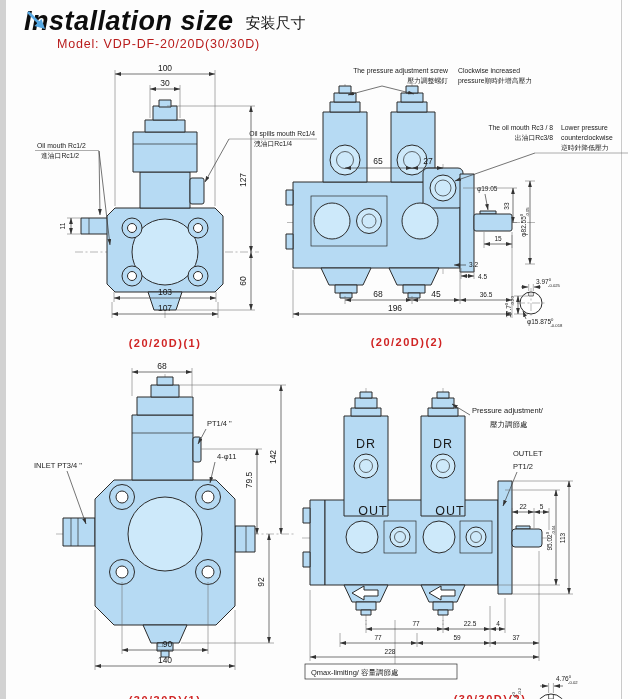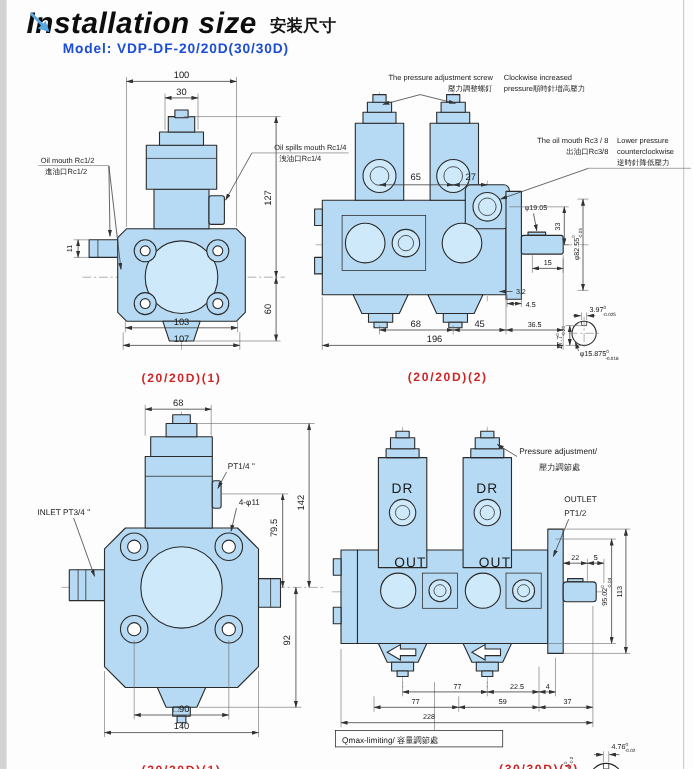--- a/index.html
+++ b/index.html
@@ -3,22 +3,22 @@
 <meta charset="utf-8">
 <style>
   html,body{margin:0;padding:0}
   body{width:630px;height:699px;background:#fdfdfd;position:relative;overflow:hidden;
        font-family:"Liberation Sans",sans-serif}
   .edge-left{position:absolute;left:0;top:0;width:6px;height:699px;background:#d2d2d2}
   .edge-right{position:absolute;left:621px;top:0;width:1px;height:699px;background:#c9c9c9}
   .title-row{position:absolute;left:24px;top:6px;display:flex;align-items:flex-end}
   .title-icon{margin-right:6px}
   .title{font-size:27px;font-weight:bold;font-style:italic;color:#0d0d0d;letter-spacing:.5px}
-  .title-cjk{font-size:15px;font-weight:bold;color:#151515;margin:0 0 4px 12px}
-  .model{position:absolute;left:57px;top:37px;color:#1d4ed8;font-weight:bold;font-size:12.5px;letter-spacing:.8px}
+  .title-cjk{font-size:15px;font-weight:normal;color:#151515;margin:0 0 4px 12px}
+  .model{position:absolute;left:57px;top:37px;color:#b91c1c;font-weight:normal;font-size:12.5px;letter-spacing:.8px}
   svg{position:absolute;overflow:hidden}
   .part{fill:#b6daf3;stroke:#2b2b2b;stroke-width:1;stroke-linejoin:round}
   .partl{fill:#cde9fa;stroke:#2b2b2b;stroke-width:1}
   .white{fill:#ffffff;stroke:#2b2b2b;stroke-width:1}
   .thin{fill:none;stroke:#2b2b2b;stroke-width:.7}
   .diml{stroke:#3a3a3a;stroke-width:.7;fill:none}
   .ext{stroke:#6a6a6a;stroke-width:.55;fill:none}
   .cl{stroke:#8a8a8a;stroke-width:.6;stroke-dasharray:8 2.5 2 2.5;fill:none}
   text{fill:#1a1a1a;font-family:"Liberation Sans",sans-serif}
   .dim{font-size:8.5px}

